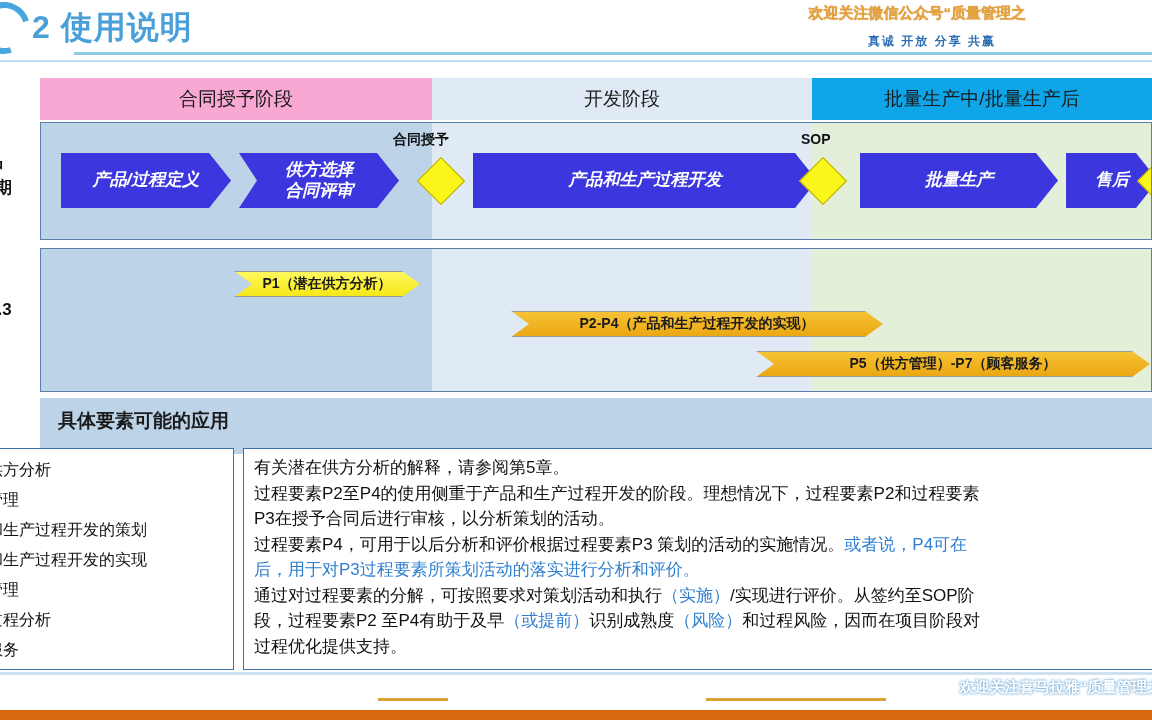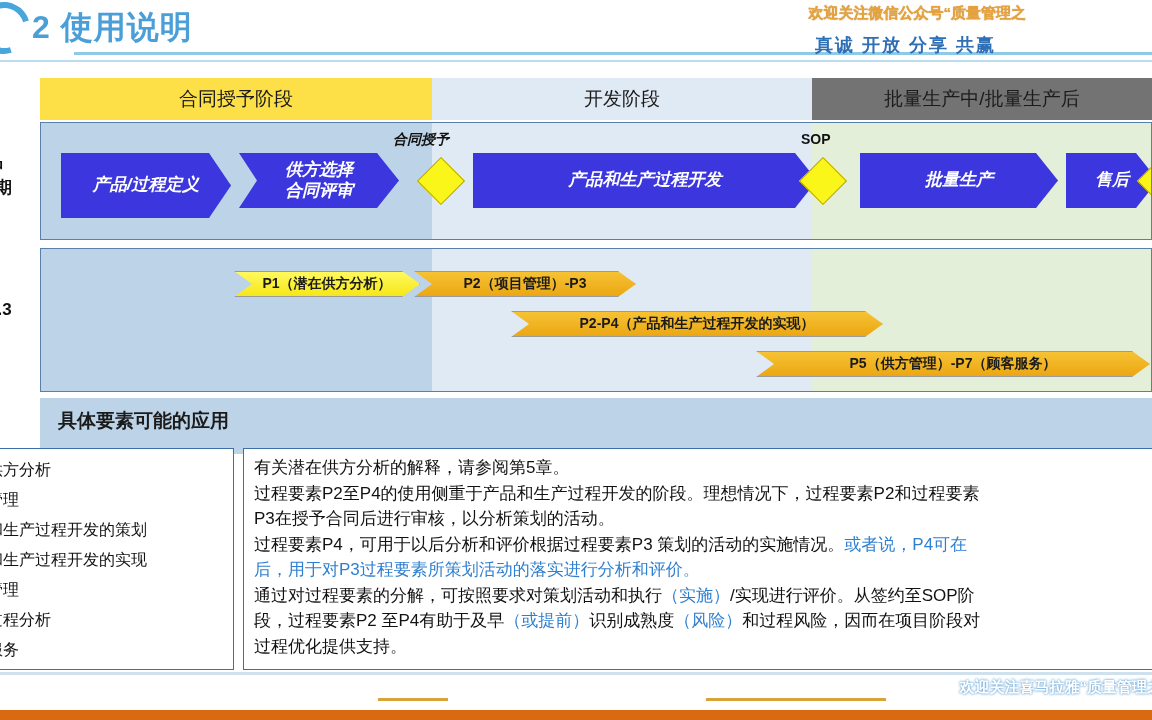--- a/index.html
+++ b/index.html
@@ -36,34 +36,34 @@
     position:absolute; left:0px; top:60px; width:1152px; height:2px;
     background:#bcdcef;
   }
   .wm-top1 {
     position:absolute; right:-14px; top:4px;
     font-size:15px; font-weight:bold; color:#e8a33d; white-space:nowrap;
     text-shadow: 0 0 1px #b97e20;
   }
   .wm-top2 {
     position:absolute; right:16px; top:33px;
-    font-size:18px; font-weight:bold; color:#2f6fb5; white-space:nowrap;
+    font-size:12px; font-weight:bold; color:#2f6fb5; white-space:nowrap;
     letter-spacing:2px;
   }
 
   
   .phase-row { position:absolute; left:40px; top:78px; width:1112px; height:42px; }
   .phase {
     position:absolute; top:0; height:42px;
     display:flex; align-items:center; justify-content:center;
     font-size:19px; color:#1b1b1b; font-weight:500;
   }
-  .phase.p1 { left:0px;   width:392px; background:#fde047; }
+  .phase.p1 { left:0px;   width:392px; background:#f9a8d4; }
   .phase.p2 { left:392px; width:380px; background:#dfeaf5; }
-  .phase.p3 { left:772px; width:340px; background:#737373; }
+  .phase.p3 { left:772px; width:340px; background:#0ea5e9; }
 
   
   .panel {
     position:absolute; left:40px; border:1px solid #5a7fa8;
     overflow:hidden;
   }
   .panel-top { top:122px; width:1112px; height:118px; }
   .panel-mid { top:248px; width:1112px; height:144px;padding-left:36px; }
   .panel-bot { top:398px; width:1112px; height:56px; background:#bcd3e8; border:none; }
   .panel .bg {
@@ -176,26 +176,26 @@
     <div class="phase p1">合同授予阶段</div>
     <div class="phase p2">开发阶段</div>
     <div class="phase p3">批量生产中/批量生产后</div>
   </div>
 
   <div class="panel panel-top">
     <div class="bg b1"></div>
     <div class="bg b2"></div>
     <div class="bg b3"></div>
 
-    <div class="chev" style="left:20px; top:30px; width:170px; height:65px;">产品/过程定义</div>
+    <div class="chev" style="left:20px; top:30px; width:170px; height:55px;">产品/过程定义</div>
 
     <div class="chev notch" style="left:198px; top:30px; width:160px; height:55px; white-space:pre-line;">供方选择
 合同评审</div>
 
-    <div class="milestone-label" style="left:352px; top:8px;font-style:italic;">合同授予</div>
+    <div class="milestone-label" style="left:352px; top:8px;">合同授予</div>
     <div class="diamond" style="left:383px; top:41px;"></div>
 
     <div class="chev" style="left:432px; top:30px; width:344px; height:55px;">产品和生产过程开发</div>
 
     <div class="milestone-label" style="left:760px; top:8px;">SOP</div>
     <div class="diamond" style="left:765px; top:41px;"></div>
 
     <div class="chev" style="left:819px; top:30px; width:198px; height:55px;">批量生产</div>
 
     <div class="chev" style="left:1025px; top:30px; width:92px; height:55px;">售后</div>
@@ -203,21 +203,20 @@
     <div class="milestone-label" style="left:1110px; top:8px;">EOP</div>
     <div class="diamond" style="left:1103px; top:41px;"></div>
   </div>
 
   <div class="panel panel-mid">
     <div class="bg b1"></div>
     <div class="bg b2"></div>
     <div class="bg b3"></div>
 
     <div class="parrow y" style="left:193px; top:22px; width:186px;">P1（潜在供方分析）</div>
-    <div class="parrow o" style="left:373px; top:22px; width:222px;">P2（项目管理）-P3</div>
     <div class="parrow o" style="left:470px; top:62px; width:372px;">P2-P4（产品和生产过程开发的实现）</div>
     <div class="parrow o" style="left:715px; top:102px; width:394px;">P5（供方管理）-P7（顾客服务）</div>
   </div>
 
   <div class="panel-bot panel">
     <div class="apply-label">具体要素可能的应用</div>
   </div>
 
   <div class="list-box">
     <div class="list-item">潜在供方分析</div>

